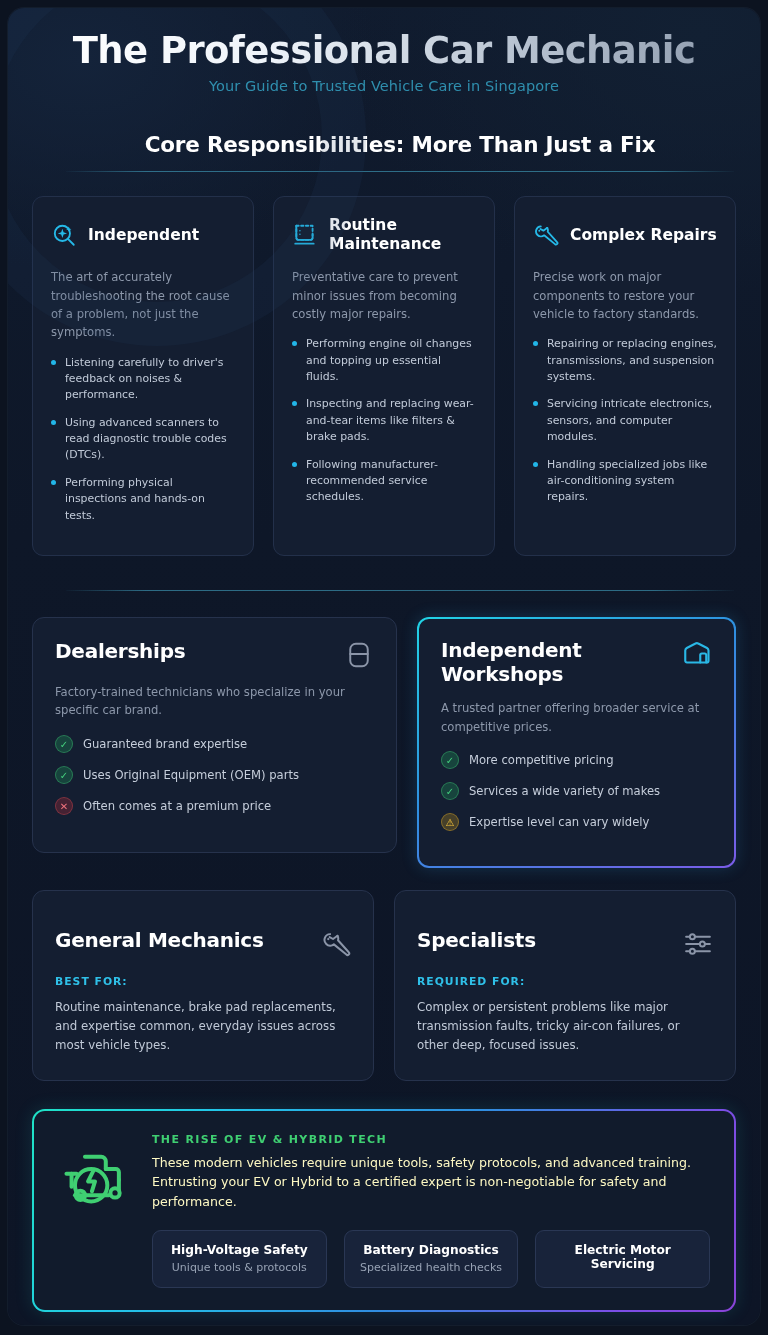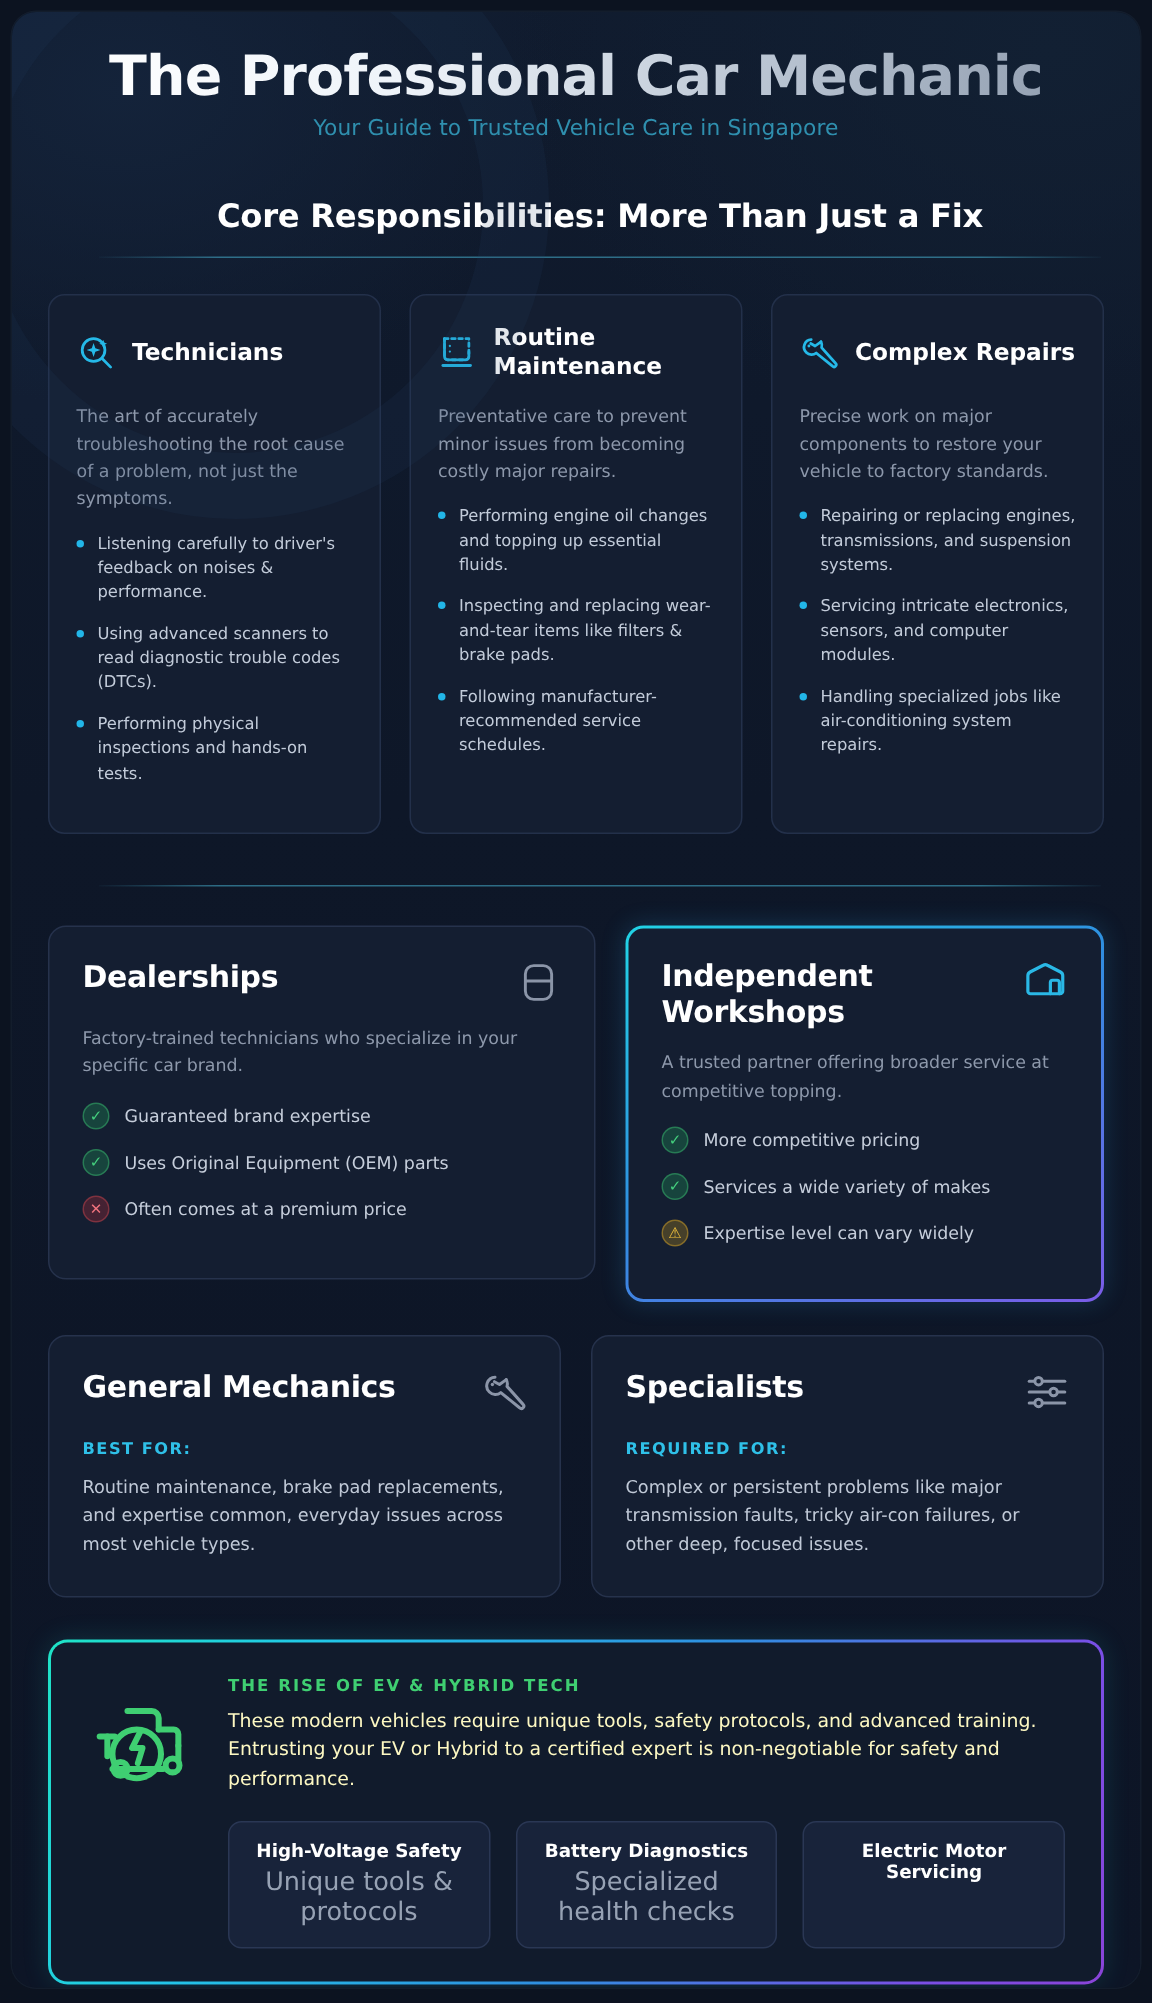--- a/index.html
+++ b/index.html
@@ -202,21 +202,21 @@
     display: flex;
     gap: 20px;
     padding: 0 24px;
     margin-top: 22px;
   }
   .info-card {
     flex: 1 1 0;
     background: #141e31;
     border: 1px solid #26324c;
     border-radius: 12px;
-    padding: 22px 22px 24px;
+    padding: 38px 22px 24px;
   }
   .info-label {
     margin-top: 16px;
     font-size: 10.8px;
     font-weight: 700;
     letter-spacing: 1.0px;
     color: #2fc0e8;
   }
   .info-text {
     margin-top: 10px;
@@ -275,21 +275,21 @@
     padding: 12px 10px 13px;
     text-align: center;
   }
   .pill-title {
     font-size: 12.2px;
     font-weight: 700;
     color: #ffffff;
   }
   .pill-sub {
     margin-top: 4px;
-    font-size: 17px;
+    font-size: 11px;
     color: #97a2b4;
     text-align: center;
   }
 </style>
 </head>
 <body>
 
 <div class="page">
   <div class="frame">
 
@@ -308,21 +308,21 @@
       <div class="resp-card">
         <div class="resp-head">
           <span class="resp-icon">
             <svg viewBox="0 0 24 24" fill="none" stroke="currentColor" stroke-width="1.7" stroke-linecap="round" stroke-linejoin="round">
               <circle cx="10.5" cy="10.5" r="7"></circle>
               <line x1="15.6" y1="15.6" x2="21" y2="21"></line>
               <path d="M10.5 6.2 L11.6 9.4 L14.8 10.5 L11.6 11.6 L10.5 14.8 L9.4 11.6 L6.2 10.5 L9.4 9.4 Z" fill="currentColor" stroke="none"></path>
               <path d="M16.4 4.2 l0.7 1.7 1.7 0.7 -1.7 0.7 -0.7 1.7 -0.7 -1.7 -1.7 -0.7 1.7 -0.7 Z" fill="currentColor" stroke="none"></path>
             </svg>
           </span>
-          <div class="resp-title">Technicians</div>
+          <div class="resp-title">Independent</div>
         </div>
         <div class="resp-desc">The art of accurately troubleshooting the root cause of a problem, not just the symptoms.</div>
         <ul class="resp-list">
           <li><span class="dot"></span><span>Listening carefully to driver's feedback on noises &amp; performance.</span></li>
           <li><span class="dot"></span><span>Using advanced scanners to read diagnostic trouble codes (DTCs).</span></li>
           <li><span class="dot"></span><span>Performing physical inspections and hands-on tests.</span></li>
         </ul>
       </div>
 
       <div class="resp-card">
@@ -404,21 +404,21 @@
         <div class="inner">
           <div class="expert-top">
             <div class="expert-name">Independent Workshops</div>
             <span class="expert-ic accent">
               <svg viewBox="0 0 24 24" fill="none" stroke="currentColor" stroke-width="1.7" stroke-linecap="round" stroke-linejoin="round">
                 <path d="M2.6 9.2 a2.3 2.3 0 0 1 1.2 -2.0 L10.8 3.6 a2.3 2.3 0 0 1 2.2 0 l7.0 3.6 a2.3 2.3 0 0 1 1.2 2.0 v8.2 a1.4 1.4 0 0 1 -1.4 1.4 H4.0 a1.4 1.4 0 0 1 -1.4 -1.4 Z"></path>
                 <path d="M14.6 18.8 v-6.0 a1.2 1.2 0 0 1 1.2 -1.2 h2.4 a1.2 1.2 0 0 1 1.2 1.2 v6.0"></path>
               </svg>
             </span>
           </div>
-          <div class="expert-desc">A trusted partner offering broader service at competitive topping.</div>
+          <div class="expert-desc">A trusted partner offering broader service at competitive prices.</div>
           <ul class="check-list">
             <li>
               <span class="badge ok">✓</span>
               <span>More competitive pricing</span>
             </li>
             <li>
               <span class="badge ok">✓</span>
               <span>Services a wide variety of makes</span>
             </li>
             <li>

